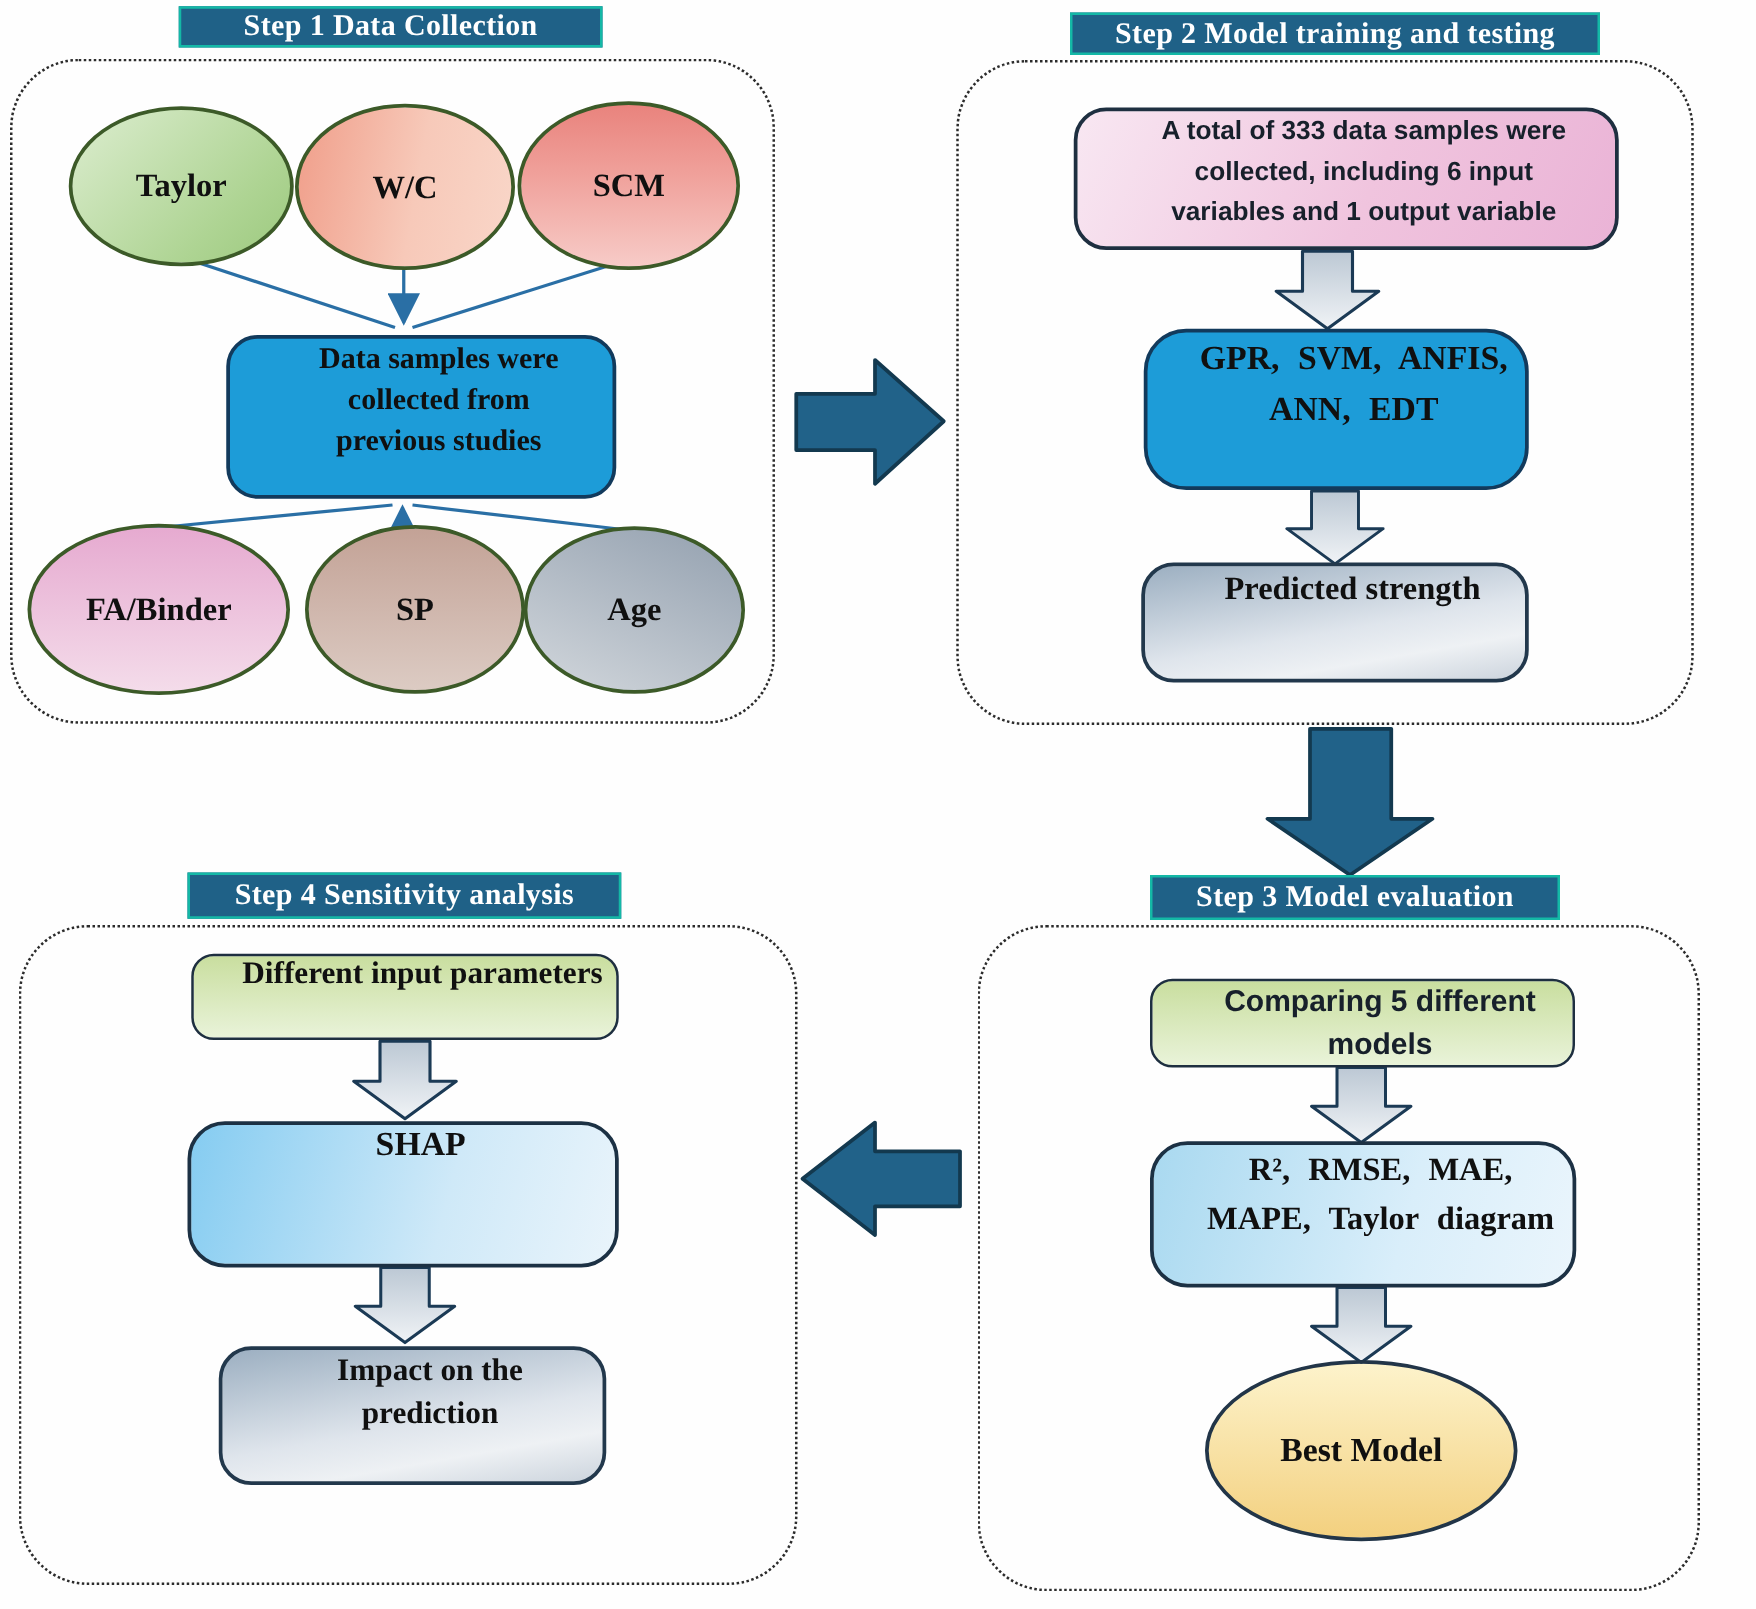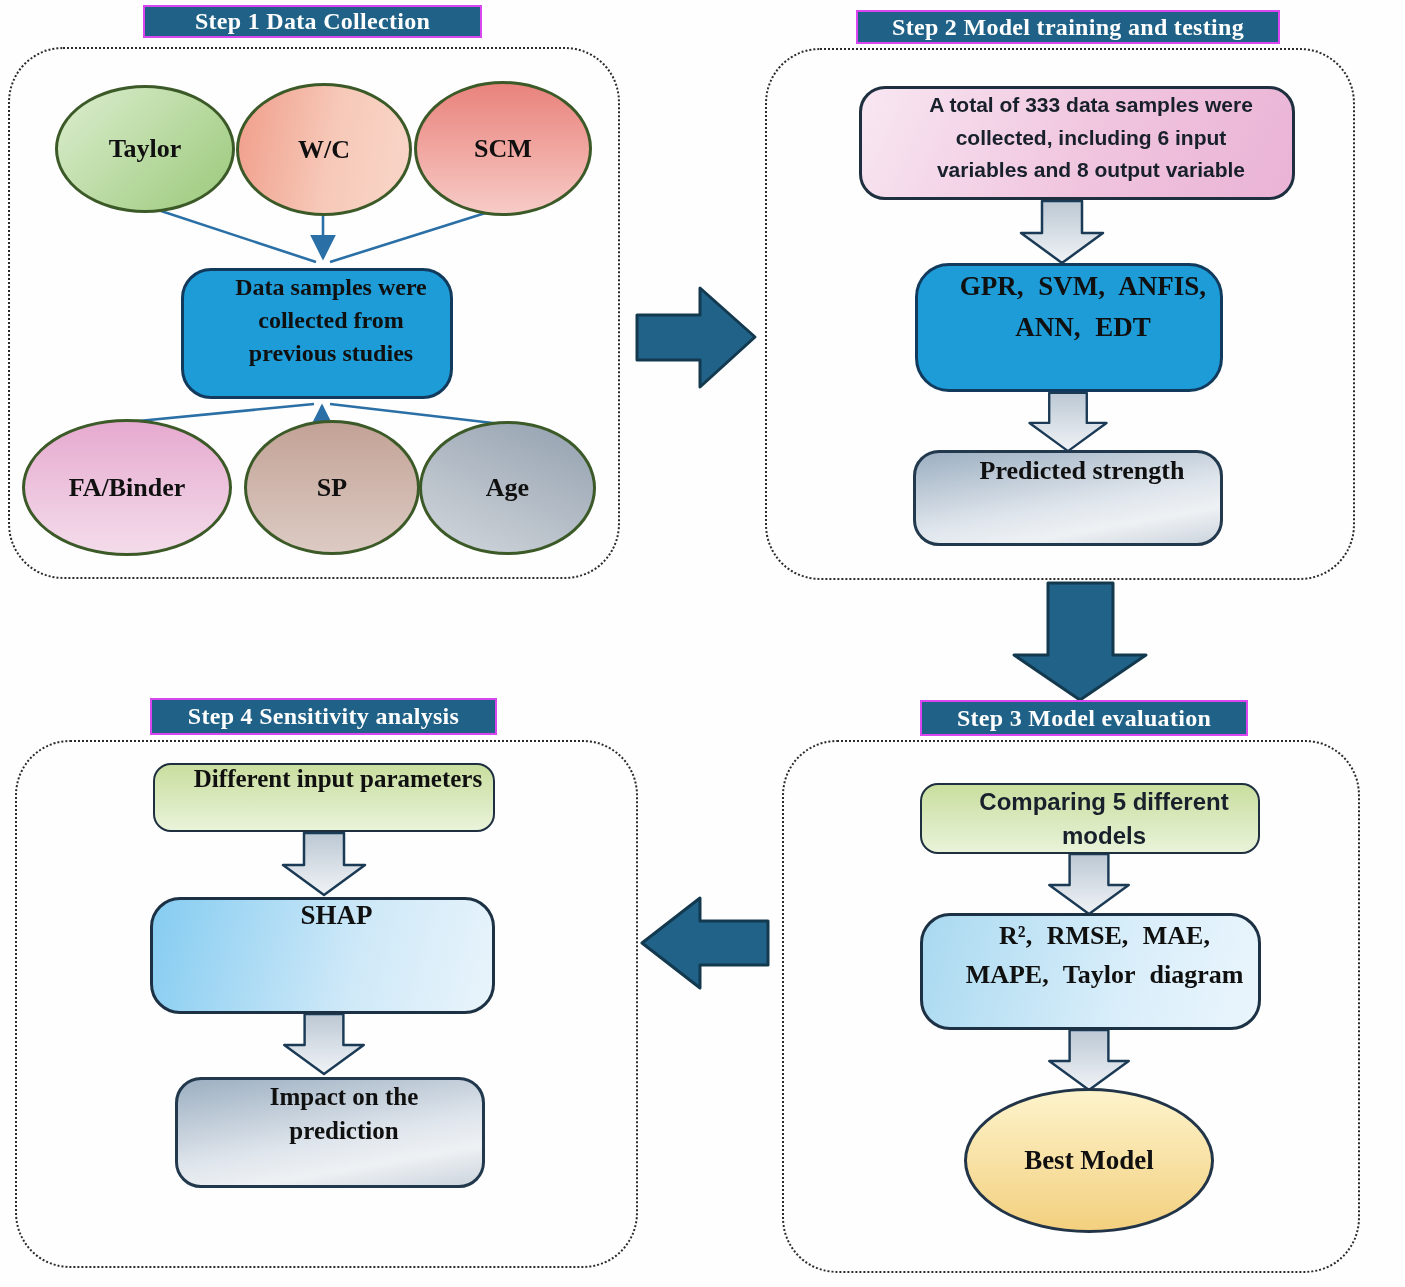--- a/index.html
+++ b/index.html
@@ -3,21 +3,21 @@
 <meta charset="utf-8">
 <style>
   html,body{margin:0;padding:0;background:#ffffff;}
   .canvas{
     position:relative;width:1405px;height:1287px;background:#fefefe;overflow:hidden;
     font-family:"Liberation Serif","DejaVu Serif",serif;color:#101010;
   }
   .overlay{position:absolute;left:0;top:0;width:1405px;height:1287px;pointer-events:none;}
   .abs{position:absolute;box-sizing:border-box;}
   .titlebar{
-    background:#1f6187;border:2px solid #d946ef;
+    background:#1f6187;border:2px solid #14b8a6;
     color:#ffffff;font-weight:bold;font-size:24px;letter-spacing:.3px;
     display:flex;align-items:center;justify-content:center;text-align:center;
     font-family:"Liberation Serif","DejaVu Serif",serif;
   }
   .dotted{border:2.5px dotted #2b2b2b;border-radius:55px;background:transparent;}
   .ell{
     border-radius:50%;border:3px solid #3c5a28;
     display:flex;align-items:center;justify-content:center;text-align:center;
     font-weight:bold;font-size:26px;
   }
@@ -136,36 +136,36 @@
       </defs>
     <polygon points="24,2 64,2 64,34 85,34 44,64 3,34 24,34" fill="url(#ga6)" stroke="#1b3a55" stroke-width="2.5" stroke-linejoin="round"></polygon>
   </svg>
 
   <div class="abs titlebar" style="left:143px;top:5px;width:339px;height:33px;">Step 1 Data Collection</div>
 
   <div class="abs ell ell-density serif" style="left:55px;top:85px;width:180px;height:128px;">Taylor</div>
   <div class="abs ell ell-wc serif" style="left:236px;top:83px;width:176px;height:133px;">W/C</div>
   <div class="abs ell ell-scm serif" style="left:414px;top:81px;width:178px;height:135px;">SCM</div>
 
-  <div class="abs box centerbox serif" style="left:181px;top:268px;width:272px;height:131px;">
+  <div class="abs box centerbox serif" style="left:181px;top:268px;width:312px;height:131px;border-radius:25px;">
     <span class="ln">Data samples were</span>
     <span class="ln">collected from</span>
     <span class="ln">previous studies</span>
   </div>
 
   <div class="abs ell ell-fa serif" style="left:22px;top:419px;width:210px;height:137px;">FA/Binder</div>
   <div class="abs ell ell-sp serif" style="left:244px;top:420px;width:176px;height:135px;">SP</div>
   <div class="abs ell ell-age serif" style="left:419px;top:421px;width:177px;height:134px;">Age</div>
 
   <div class="abs titlebar" style="left:856px;top:10px;width:424px;height:34px;">Step 2 Model training and testing</div>
 
   <div class="abs box pinkbox sans" style="left:859px;top:86px;width:436px;height:114px;">
     <span class="ln">A total of 333 data samples were</span>
     <span class="ln">collected, including 6 input</span>
-    <span class="ln">variables and 8 output variable</span>
+    <span class="ln">variables and 1 output variable</span>
   </div>
 
   <div class="abs box gprbox serif wsp" style="left:915px;top:263px;width:308px;height:129px;">
     <span class="ln">GPR, SVM, ANFIS,</span>
     <span class="ln">ANN, EDT</span>
   </div>
 
   <div class="abs box graybox serif" style="left:913px;top:450px;width:310px;height:96px;">Predicted strength</div>
 
   <div class="abs titlebar" style="left:920px;top:700px;width:328px;height:36px;">Step 3 Model evaluation</div>

